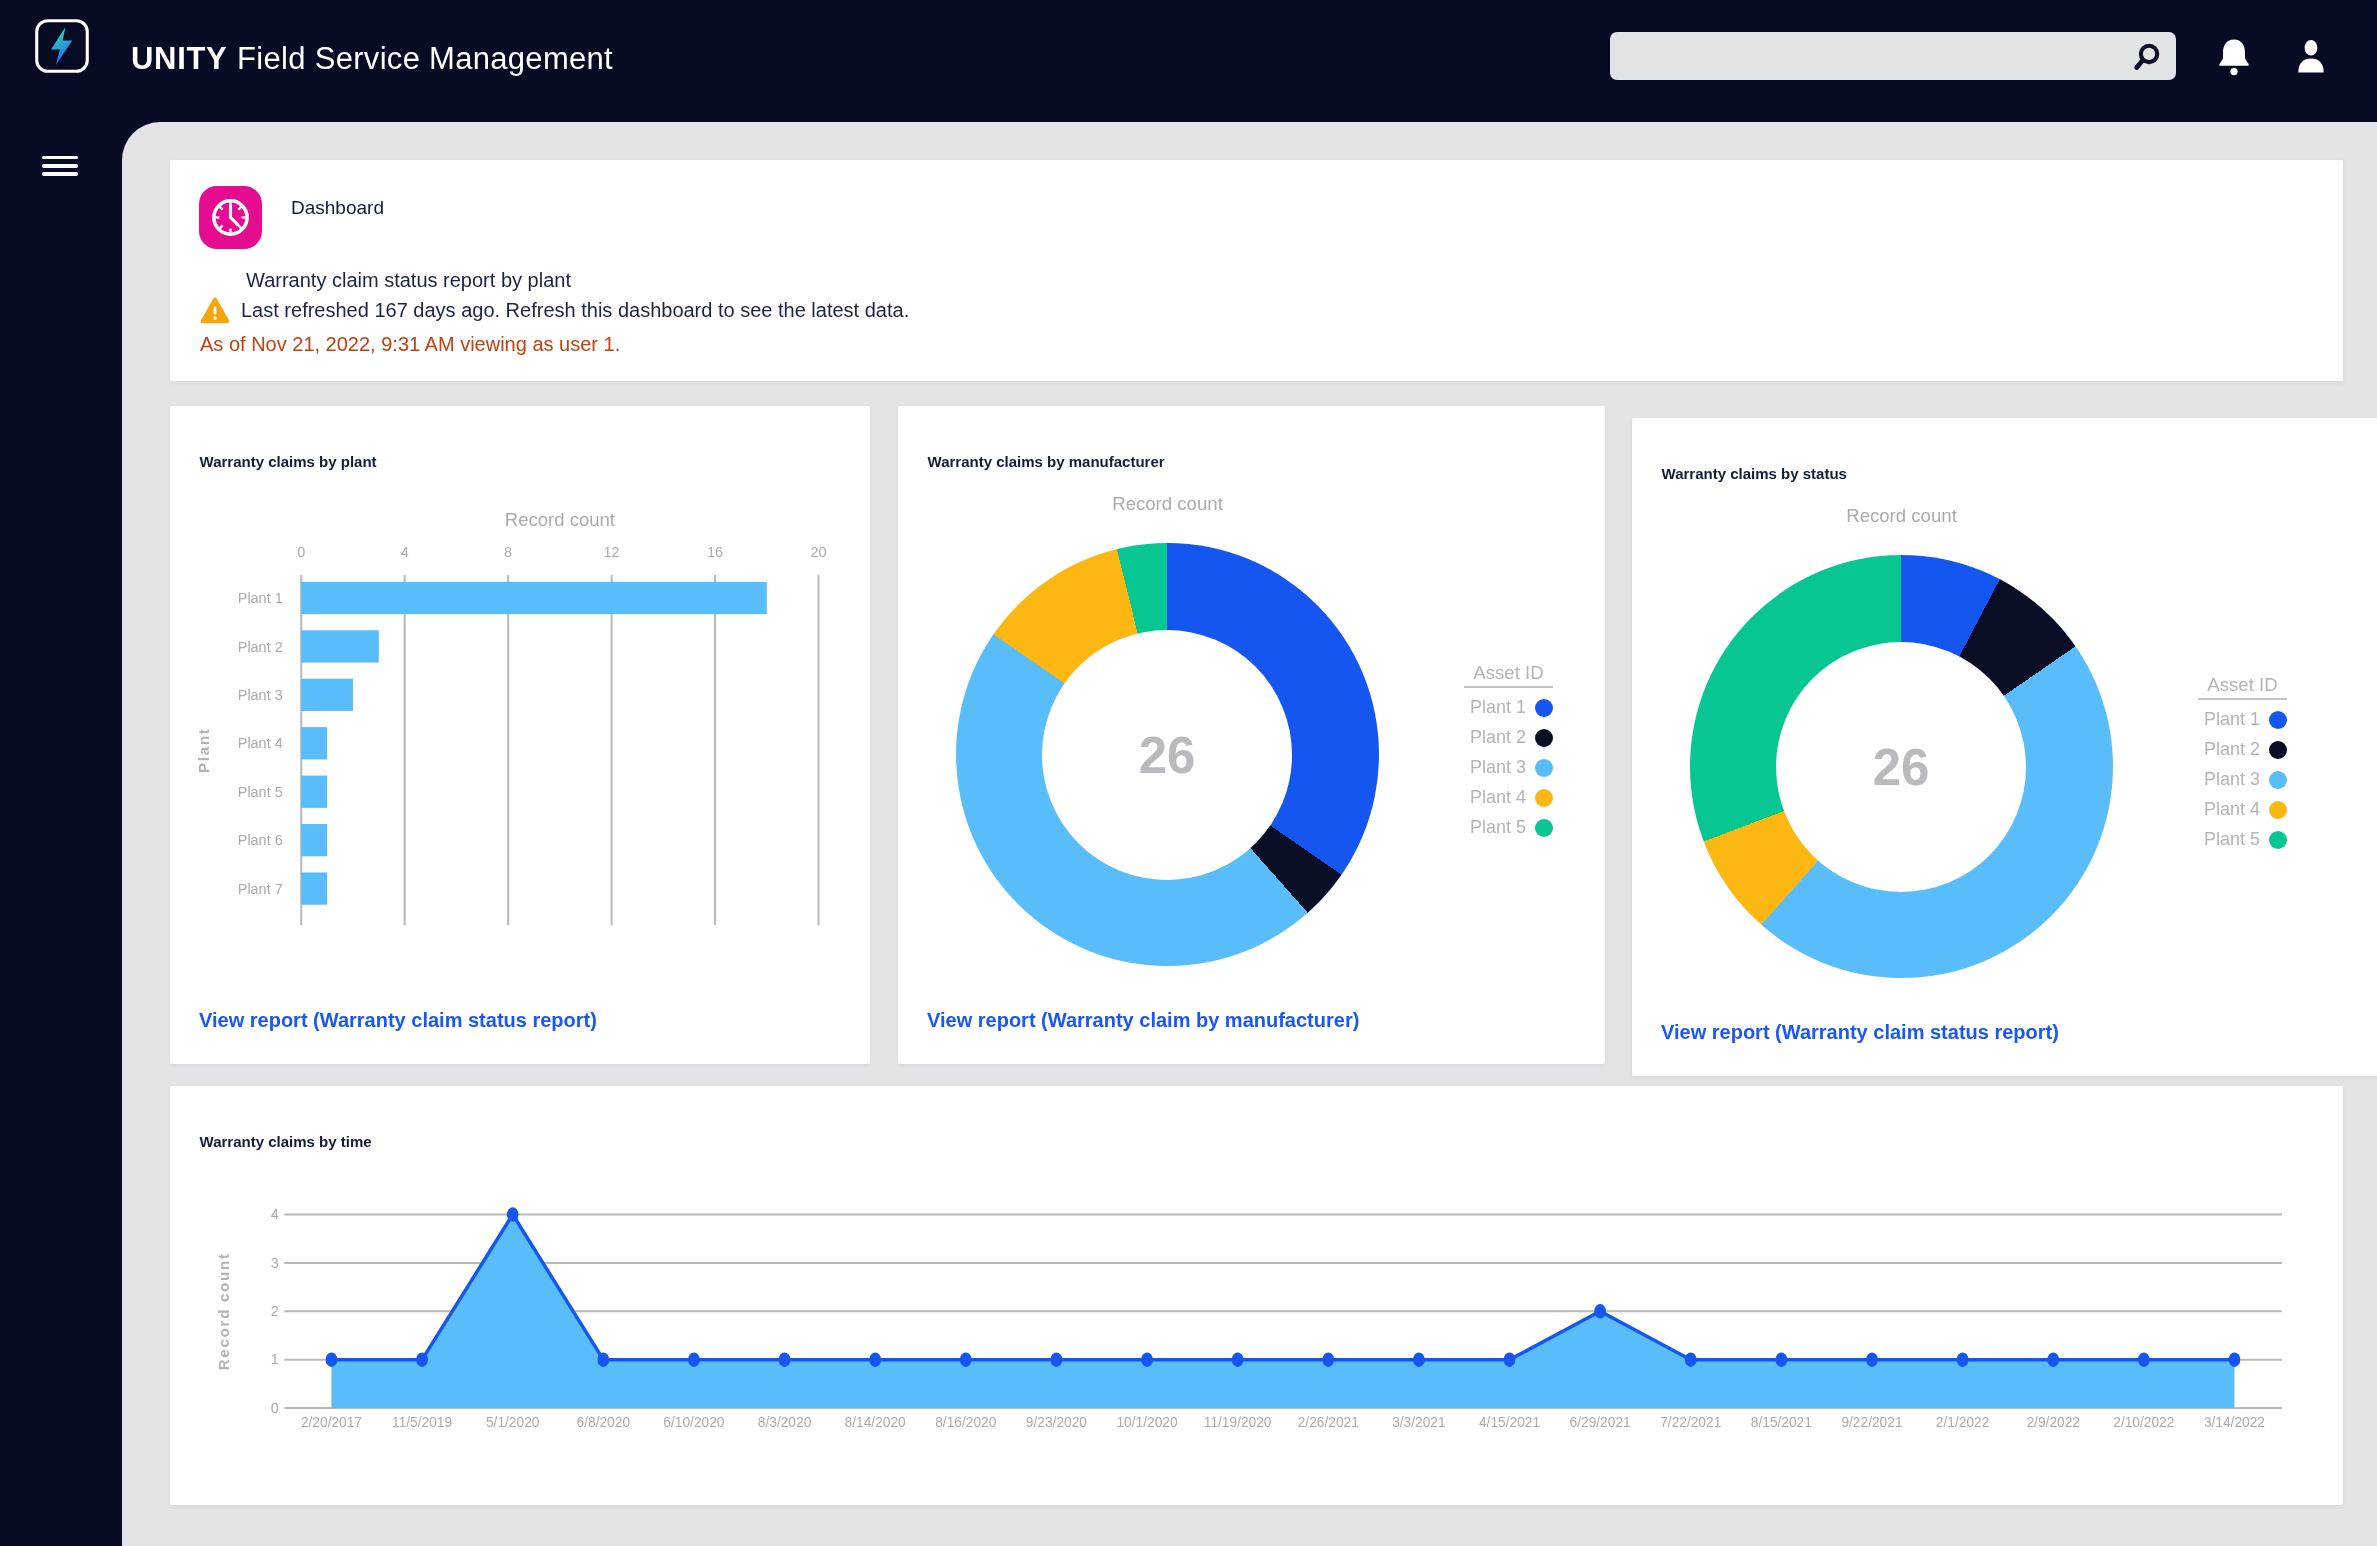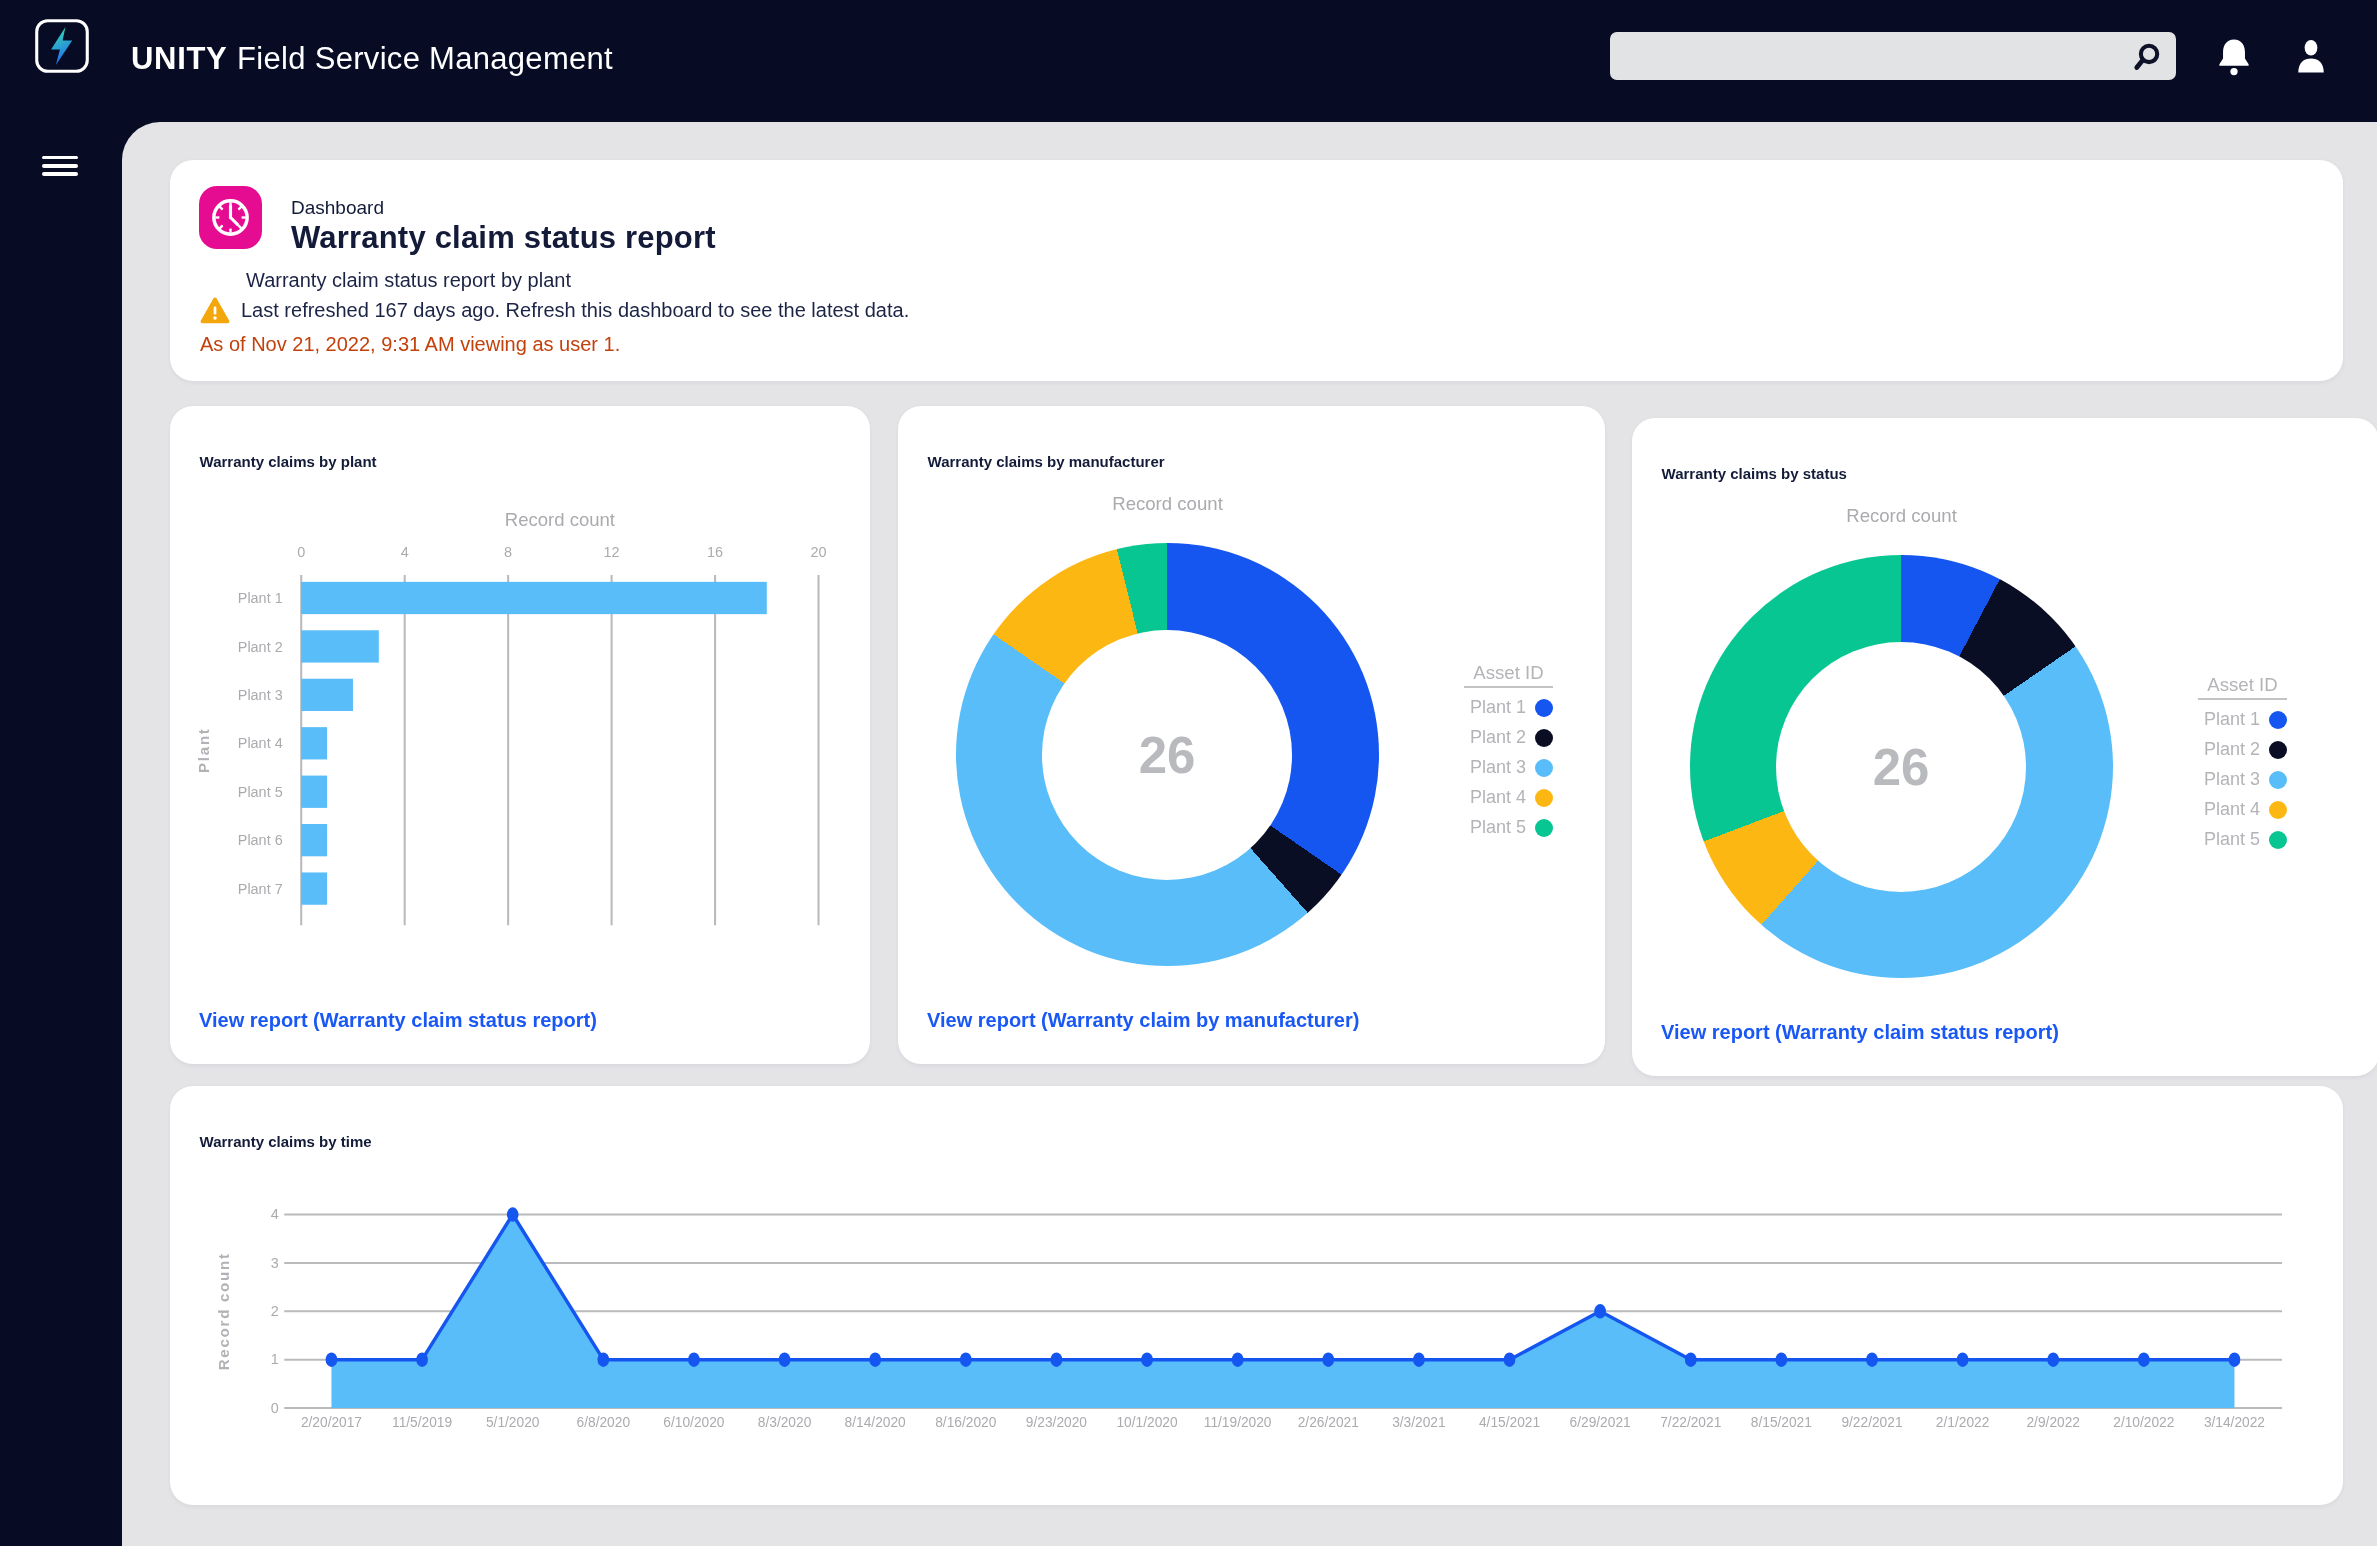--- a/index.html
+++ b/index.html
@@ -19,21 +19,21 @@
   .search-ico{position:absolute;right:13.7px;top:9px;width:30px;height:30px;}
   .nav-ico{top:38px;width:34px;height:38px;cursor:pointer;}
 
   
   .sidebar{left:0;top:122px;width:122px;height:1424px;background:#070b24;}
   .hamburger{position:absolute;left:42px;top:34px;width:36px;cursor:pointer;}
   .hamburger div{height:3.4px;border-radius:2.1px;background:#ffffff;margin-bottom:4.8px;}
 
   
   .content{left:122px;top:122px;width:2256px;height:1424px;background:#e4e4e7;border-top-left-radius:38px;}
-  .card{position:absolute;background:#ffffff;border-radius:23px;box-shadow:0 1.4px 4.1px rgba(20,25,60,.05);}
+  .card{position:absolute;background:#ffffff;border-radius:2px;box-shadow:0 1.4px 4.1px rgba(20,25,60,.05);}
 
   
   .header-card{left:48px;top:38px;width:2173px;height:221px;}
   .dash-tile{left:29px;top:26px;width:63px;height:63px;border-radius:18px;background:#e60c92;
              display:flex;align-items:center;justify-content:center;}
   .eyebrow{left:121px;top:37px;font-size:19px;color:#131b39;}
   .page-title{left:121px;top:60px;font-size:31px;font-weight:700;color:#131b39;letter-spacing:0.2px;}
   .subtitle{left:30px;top:109px;font-size:20px;color:#1c2446;margin-left:46px;}
   .warnrow{left:30px;top:137px;display:flex;align-items:center;gap:11px;font-size:20px;color:#1c2446;}
   .asof{left:30px;top:173px;font-size:20px;color:#c2410c;}
@@ -124,21 +124,20 @@
             <line x1="15.4" y1="15.4" x2="19.6" y2="19.6"></line>
               <line x1="42.4" y1="42.4" x2="46.6" y2="46.6"></line>
             <line x1="46.6" y1="15.4" x2="42.4" y2="19.6"></line>
               <line x1="19.6" y1="42.4" x2="15.4" y2="46.6"></line>
           </g>
           <line x1="31" y1="31" x2="31" y2="14" stroke="#ffffff" stroke-width="4.5" stroke-linecap="round"></line>
           <line x1="31" y1="31" x2="41" y2="41" stroke="#ffffff" stroke-width="4.5" stroke-linecap="round"></line>
         </svg>
       </div>
       <div class="abs eyebrow">Dashboard</div>
-      <h1 class="abs page-title" style="margin:0;">Warranty claim status report</h1>
       <div class="abs subtitle">Warranty claim status report by plant</div>
       <div class="abs warnrow">
         <svg width="30" height="27.5" viewBox="0 0 48 44">
           <path d="M24 4 L44 39 H4 Z" fill="#f4a70c" stroke="#f4a70c" stroke-width="6" stroke-linejoin="round"></path>
           <rect x="21.8" y="15" width="4.4" height="13" rx="2.2" fill="#ffffff"></rect>
           <circle cx="24" cy="33.5" r="2.8" fill="#ffffff"></circle>
         </svg>
         <span>Last refreshed 167 days ago. Refresh this dashboard to see the latest data.</span>
       </div>
       <div class="abs asof">As of Nov 21, 2022, 9:31 AM viewing as user 1.</div>

